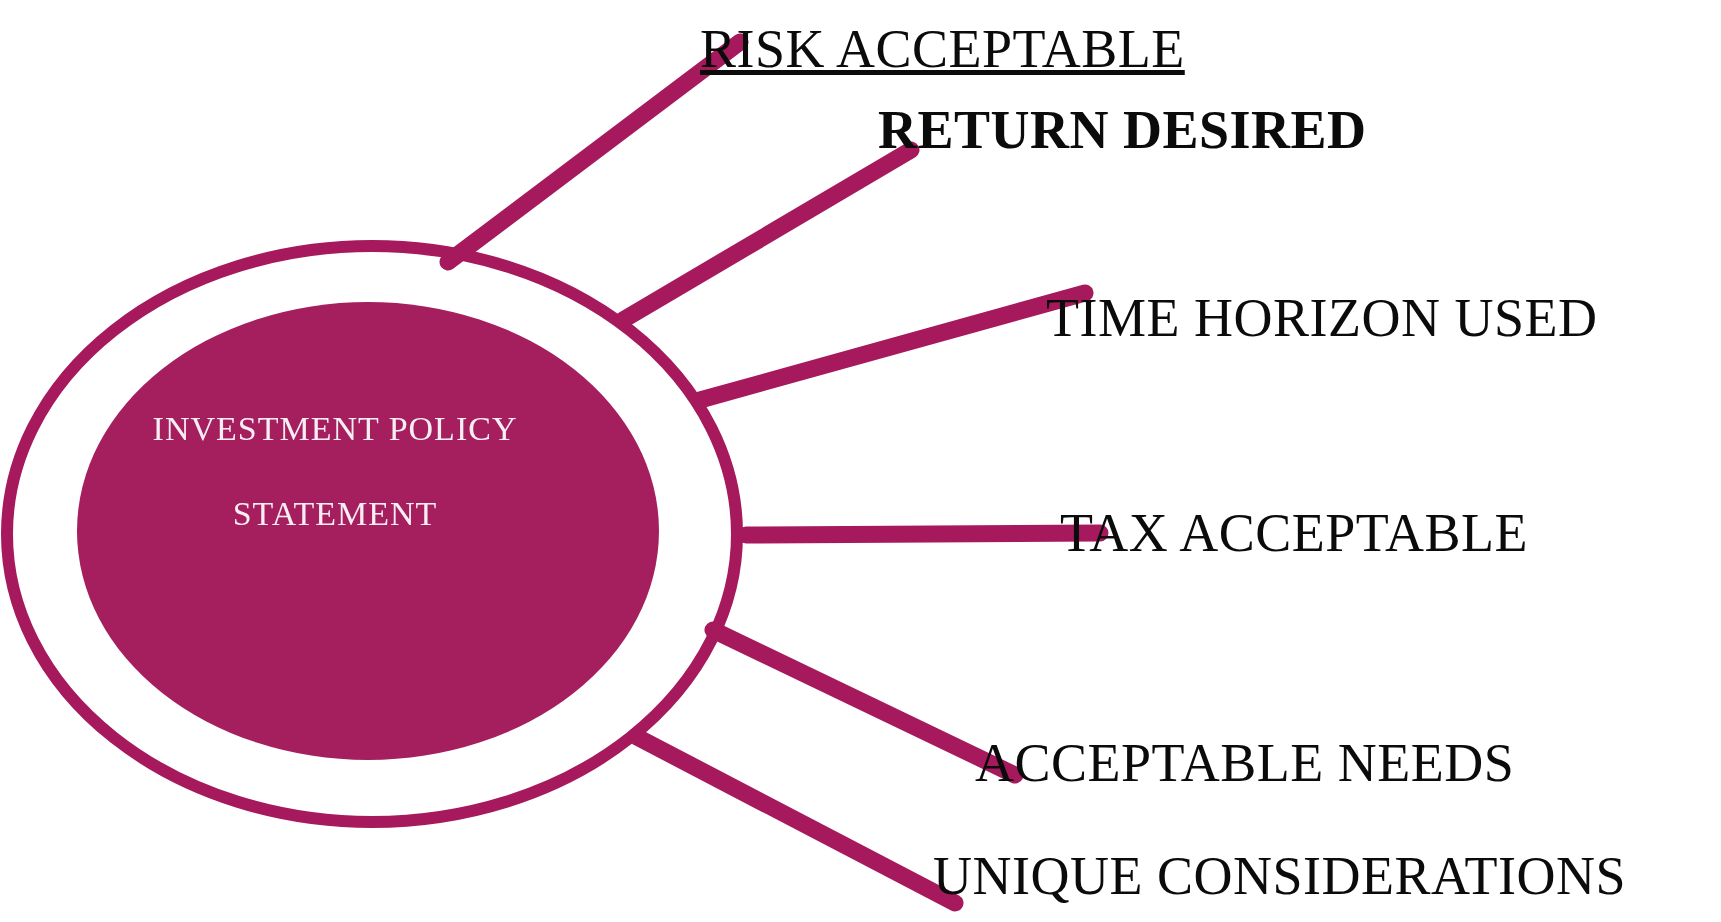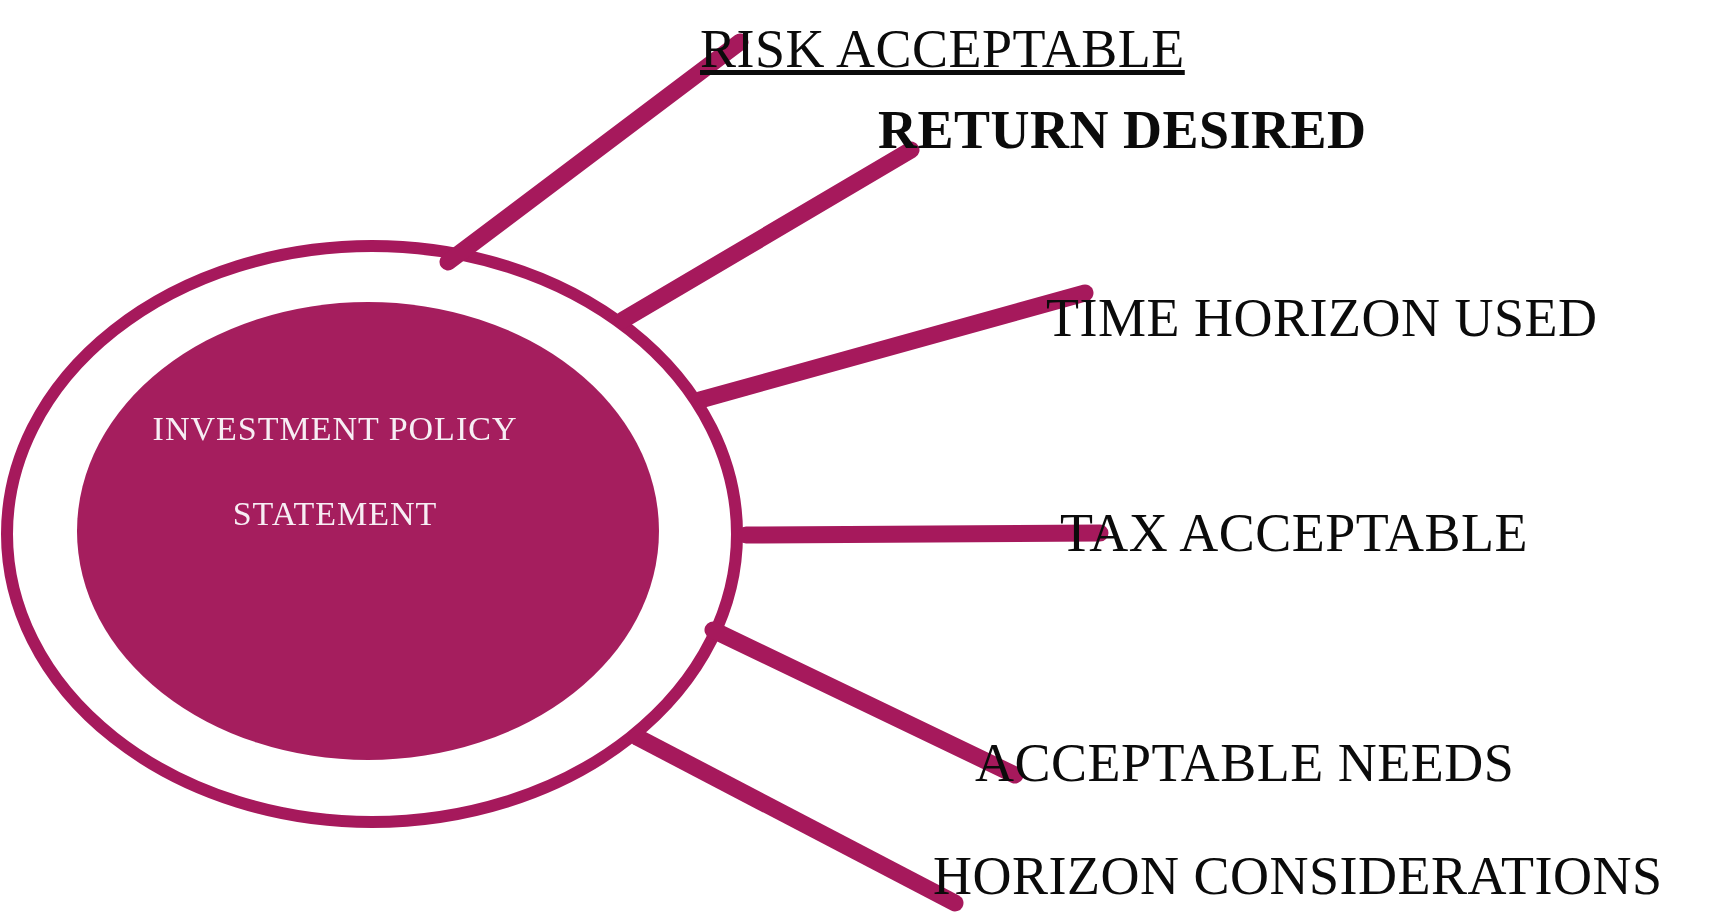--- a/index.html
+++ b/index.html
@@ -60,15 +60,15 @@
   </svg>
 
   <div class="center-label" style="top: 412px;">INVESTMENT POLICY</div>
   <div class="center-label" style="top: 497px; text-align: center;">STATEMENT</div>
 
   <div class="spoke-label" style="left: 700px; top: 22px; text-decoration: underline;">RISK ACCEPTABLE</div>
   <div class="spoke-label" style="left: 878px; top: 103px; font-weight: bold;">RETURN DESIRED</div>
   <div class="spoke-label" style="left: 1046px; top: 243px; margin-top: 48px;">TIME HORIZON USED</div>
   <div class="spoke-label" style="left: 1060px; top: 506px;">TAX ACCEPTABLE</div>
   <div class="spoke-label" style="left: 975px; top: 736px;">ACCEPTABLE NEEDS</div>
-  <div class="spoke-label" style="left: 933px; top: 849px;">HORIZON CONSIDERATIONS</div>
+  <div class="spoke-label" style="left: 933px; top: 849px;">UNIQUE CONSIDERATIONS</div>
 
 </div>
 
 </body></html>

